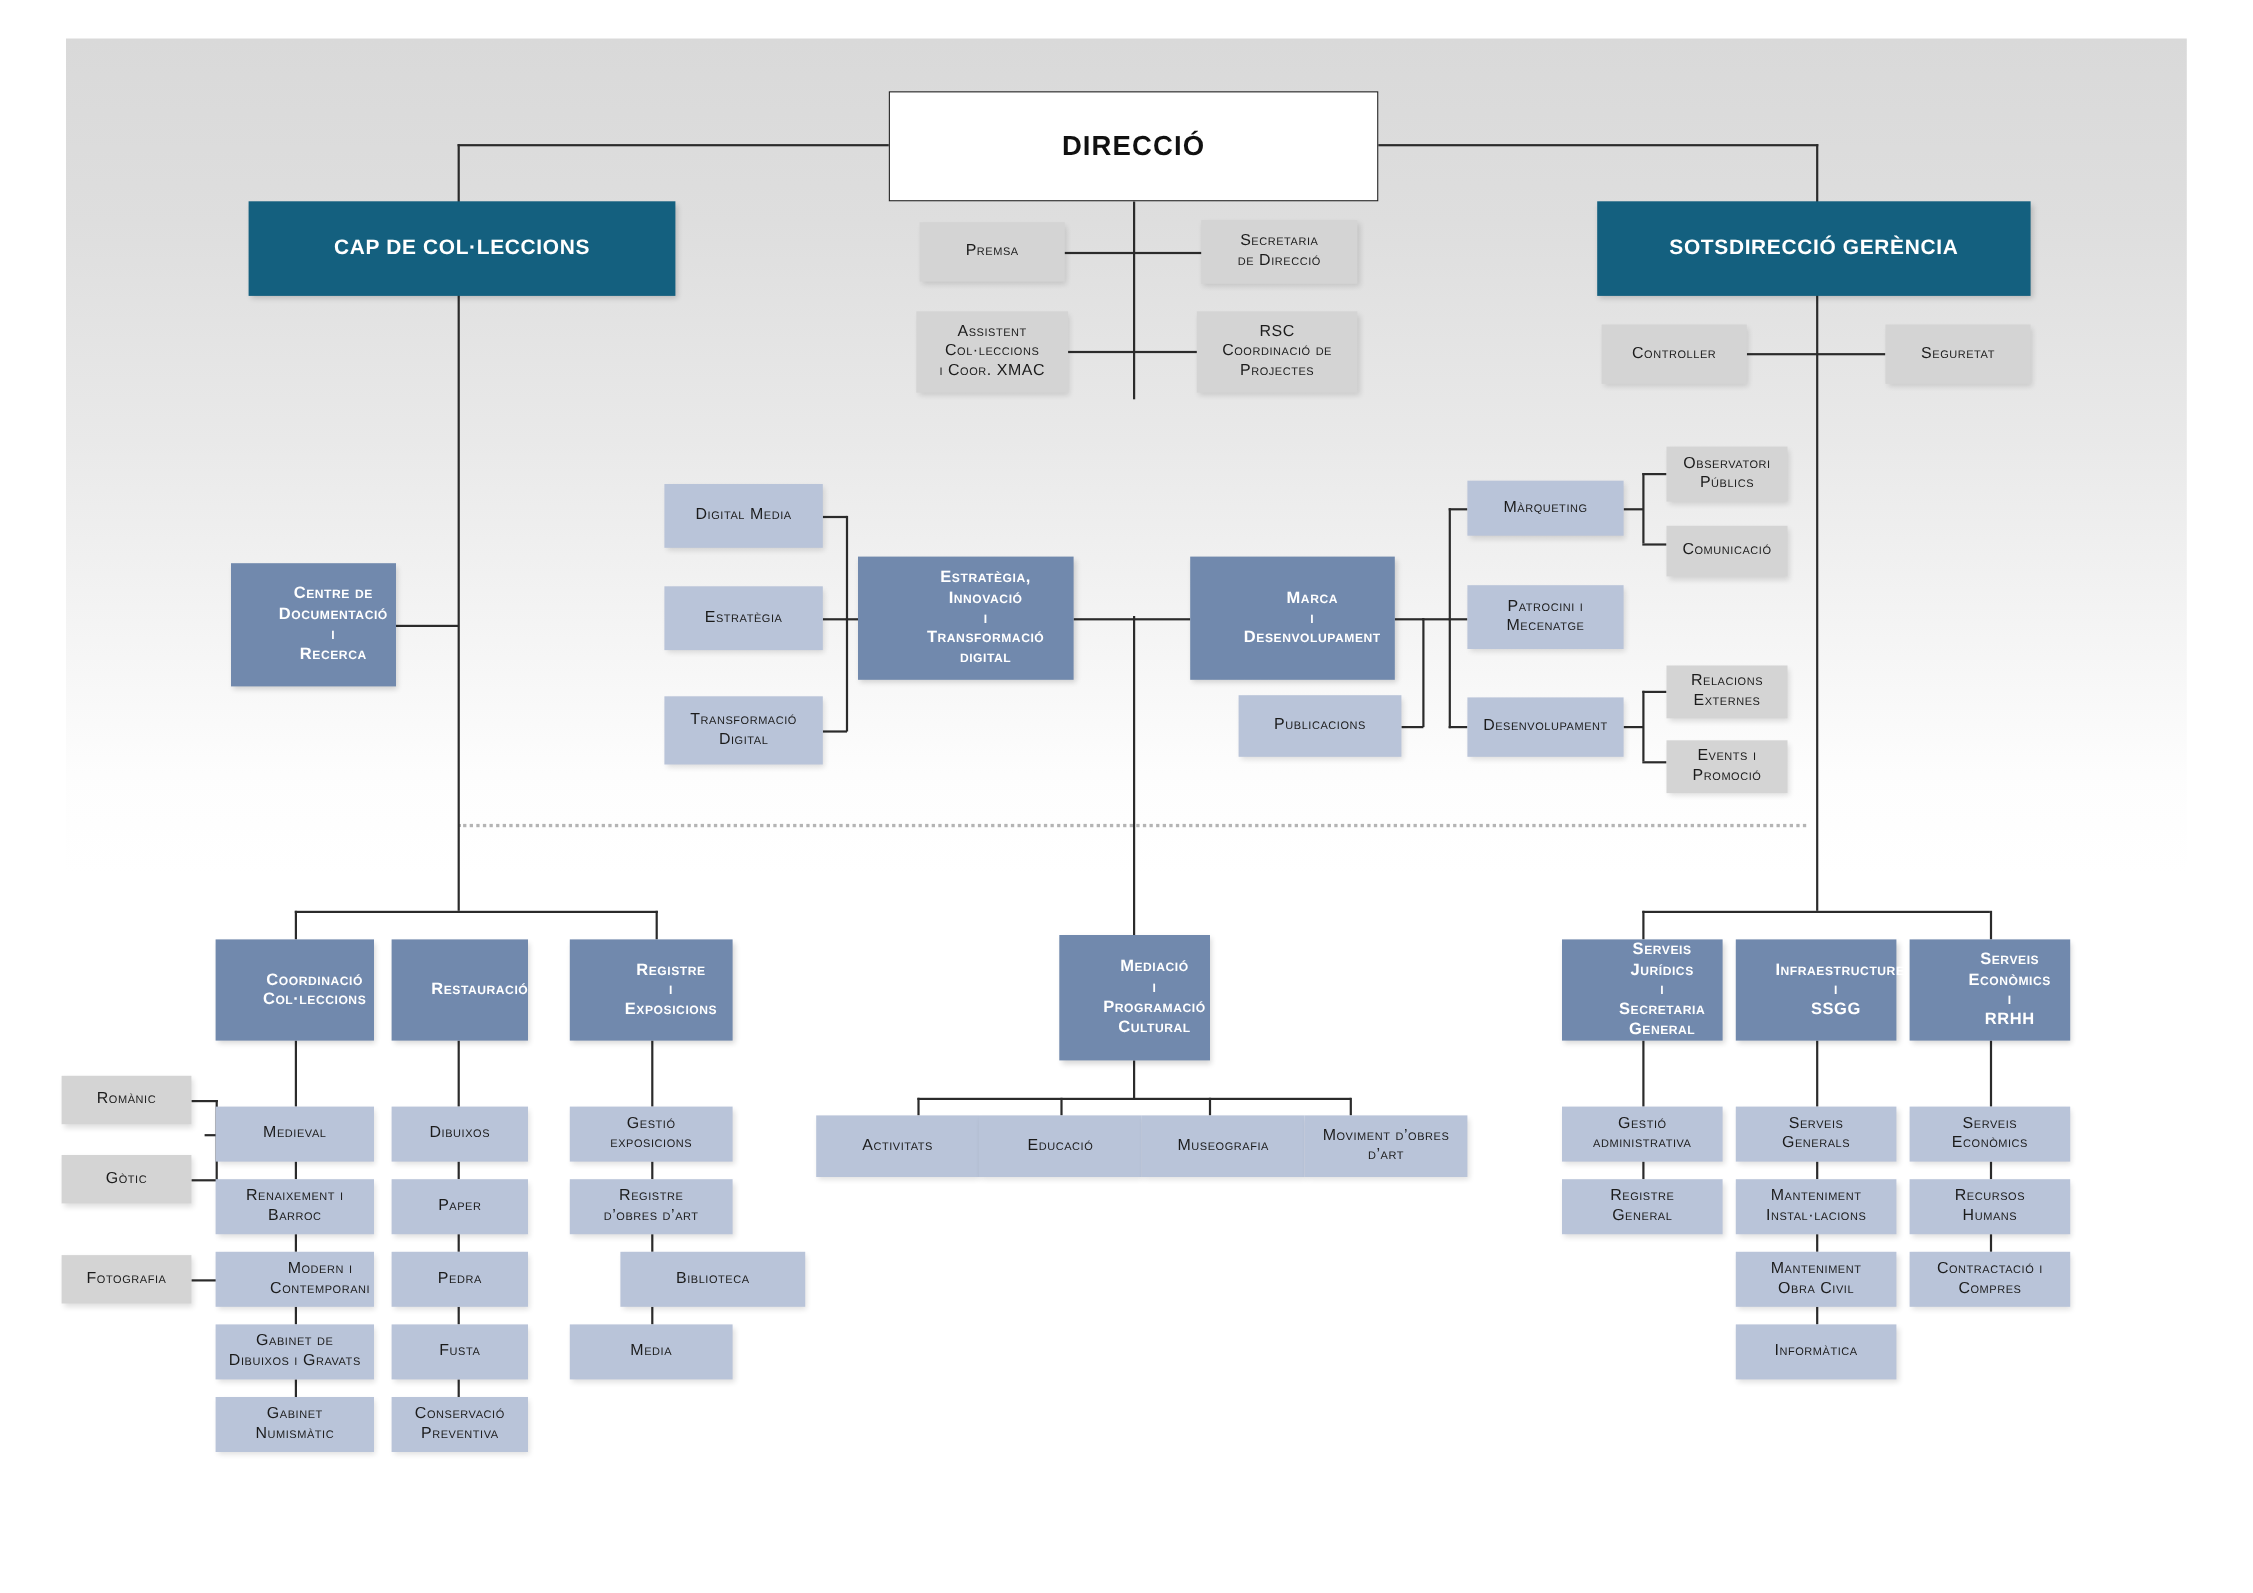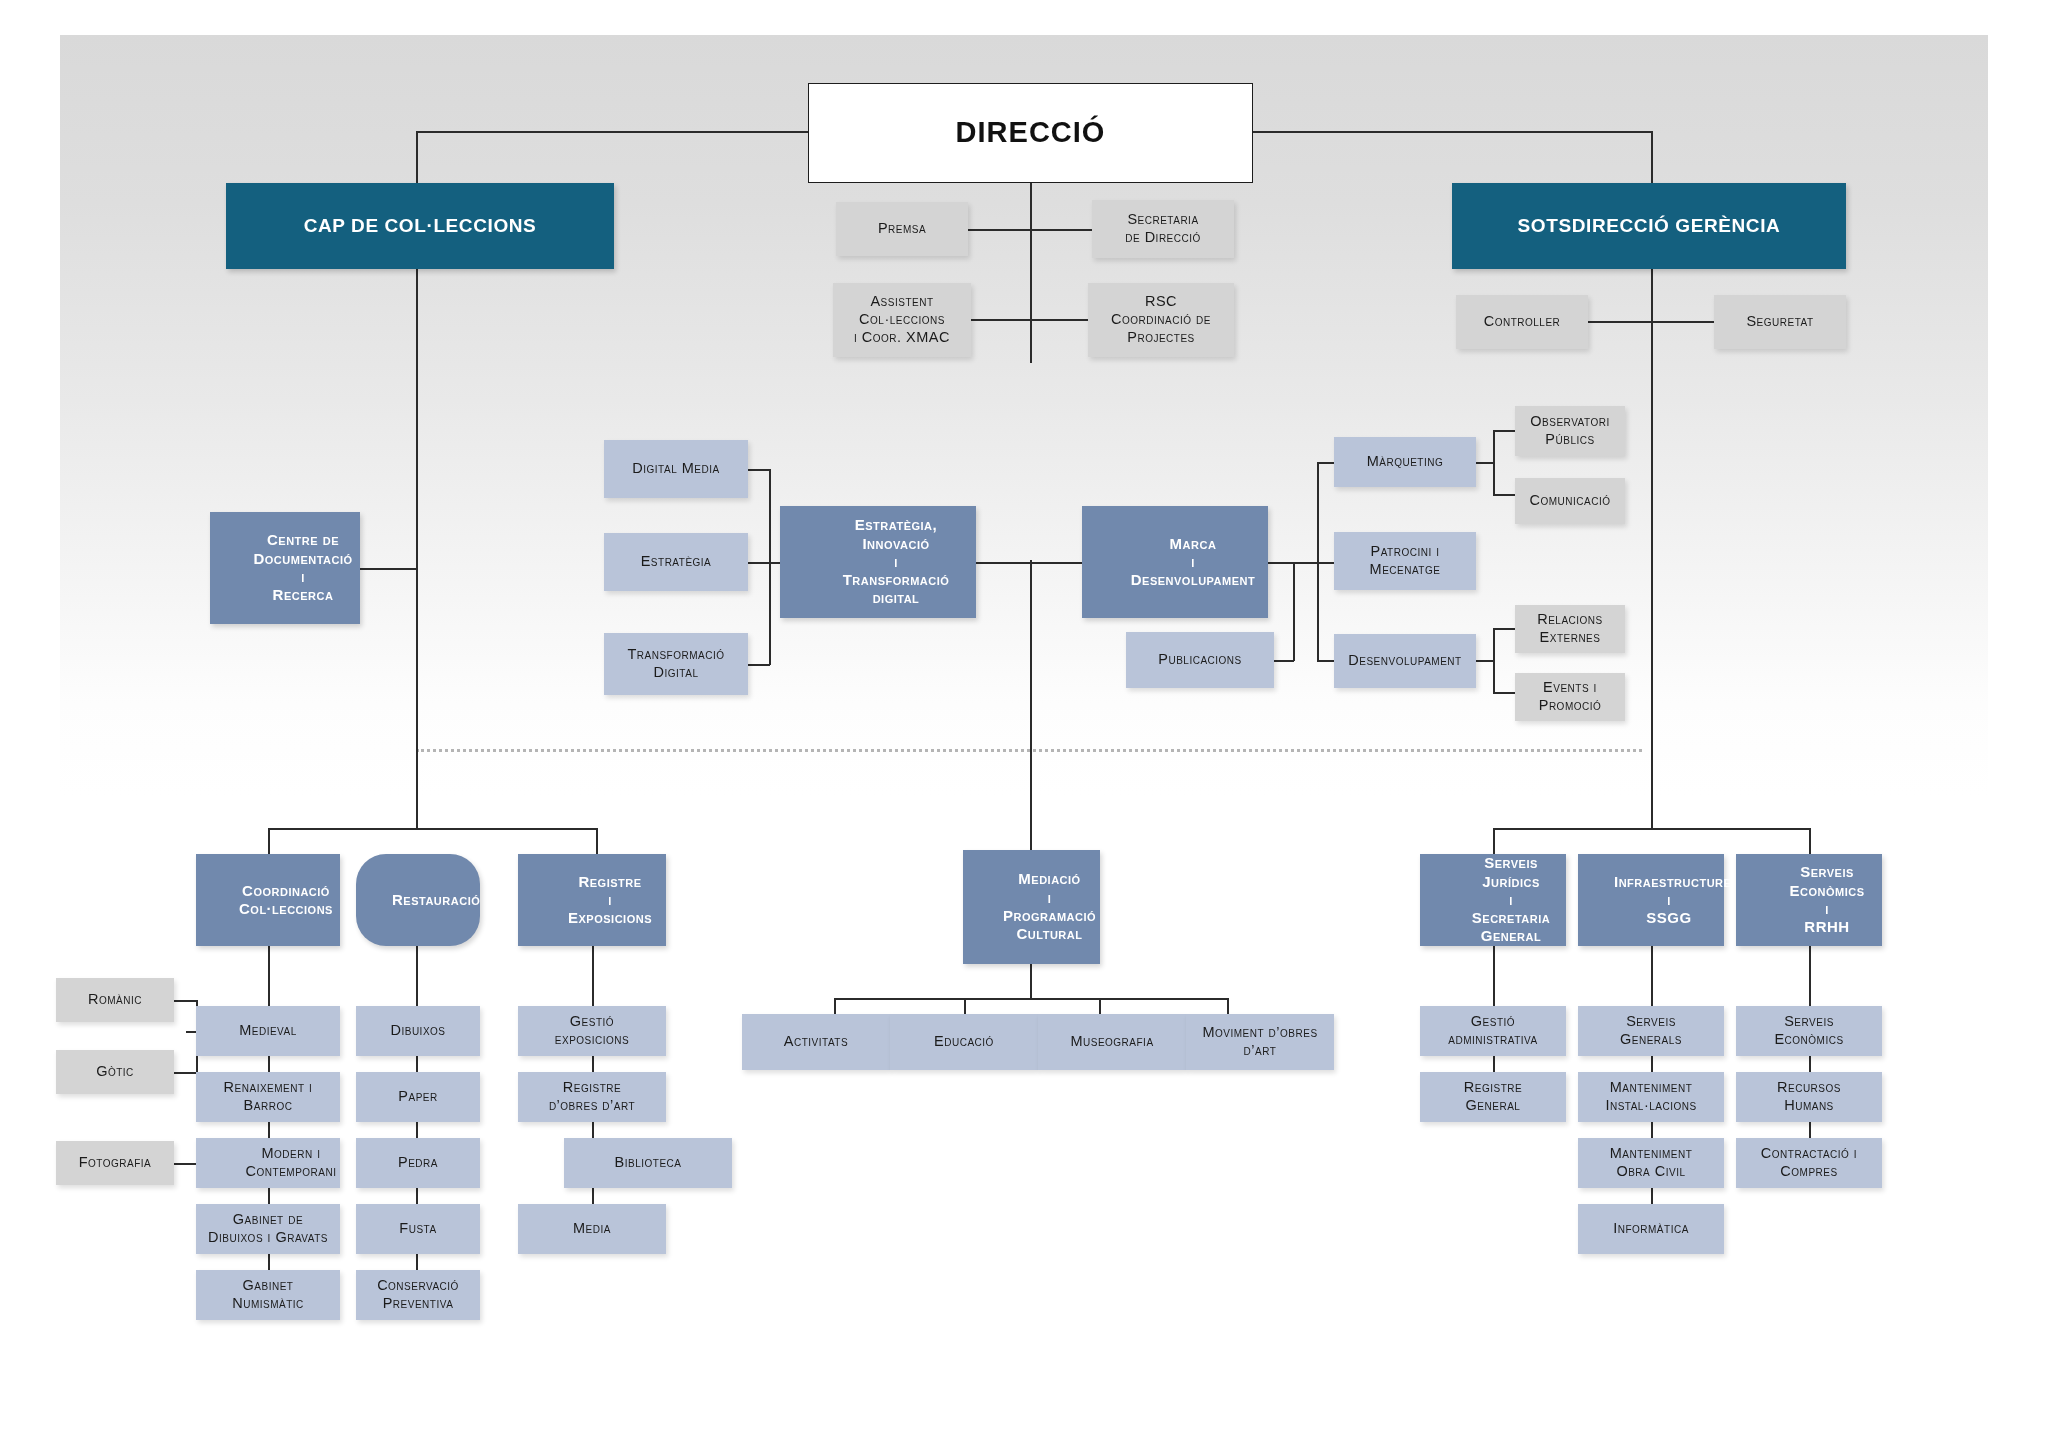--- a/index.html
+++ b/index.html
@@ -25,21 +25,21 @@
     text-align:center;
     line-height:1.22;
     letter-spacing:.3px;
     z-index:5;
   }
   .box .t{display:block;width:100%;padding:0 4px;}
 
   
   .b-root{
     background:#ffffff;border:1.5px solid #1d1d1d;
-    color:#111;font-weight:700;font-size:29px;letter-spacing:1px;
+    color:#111;font-weight:700;font-size:25px;letter-spacing:1px;
     box-shadow:0 0 0 0 rgba(0,0,0,0);
   }
   
   .b-teal{
     background:#14607f;color:#ffffff;
     font-weight:700;font-size:19px;letter-spacing:.6px;
     box-shadow:2px 3px 5px rgba(0,0,0,.18);
   }
   
   .b-steel{
@@ -244,21 +244,21 @@
   <div class="ln lnh" style="left:174px;top:1000px;width:24px;"></div>
   <div class="ln lnh" style="left:174px;top:1072px;width:24px;"></div>
   <div class="ln lnv" style="left:196px;top:1000px;height:72px;"></div>
   <div class="ln lnh" style="left:186px;top:1031px;width:12px;"></div>
 
   <div class="box b-grey" style="left:56px;top:1141px;width:118px;height:44px;">
     <span class="t nl">Fotografia</span>
   </div>
   <div class="ln lnh" style="left:174px;top:1163px;width:24px;"></div>
 
-  <div class="box b-steel" style="left:356px;top:854px;width:124px;height:92px;border-radius:30px;">
+  <div class="box b-steel" style="left:356px;top:854px;width:124px;height:92px;">
     <span class="t nl">Restauració</span>
   </div>
   <div class="ln lnv" style="left:416px;top:946px;height:60px;"></div>
   <div class="box b-light" style="left:356px;top:1006px;width:124px;height:50px;">
     <span class="t nl">Dibuixos</span>
   </div>
   <div class="ln lnv" style="left:416px;top:1056px;height:16px;"></div>
   <div class="box b-light" style="left:356px;top:1072px;width:124px;height:50px;">
     <span class="t nl">Paper</span>
   </div>

